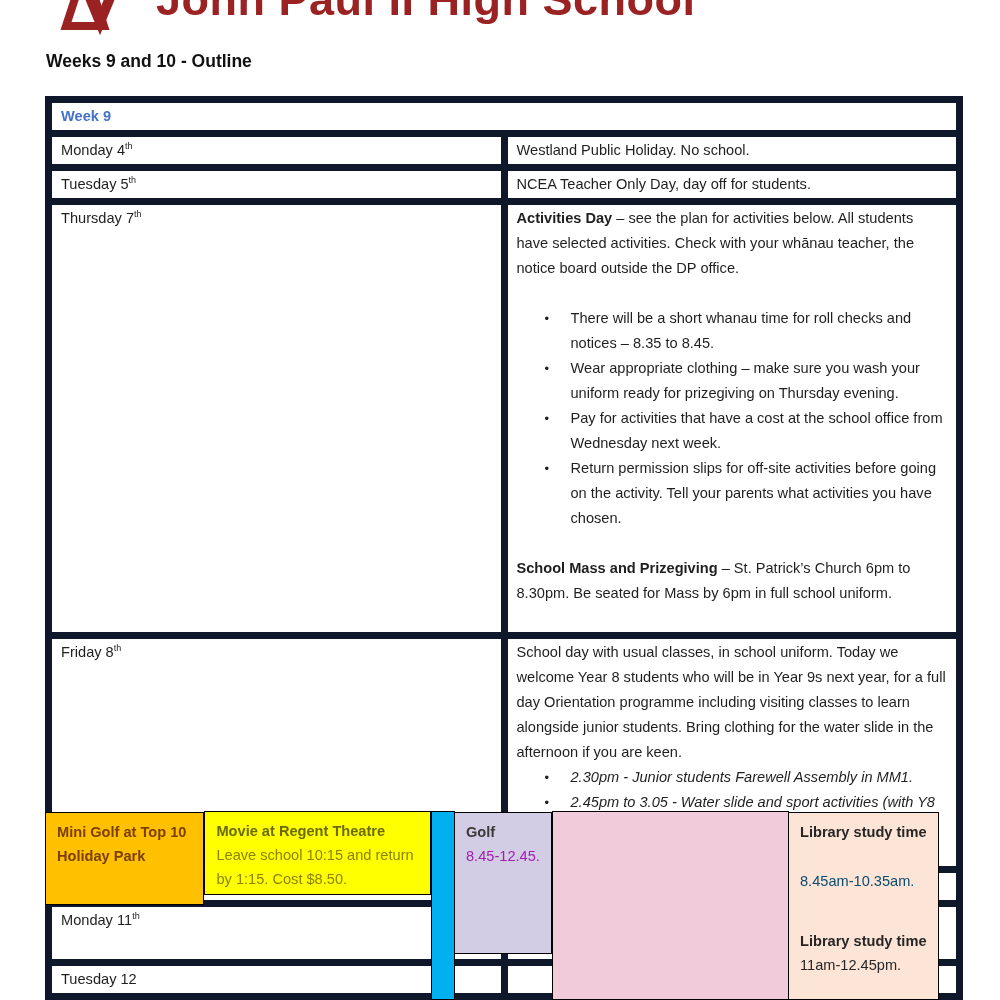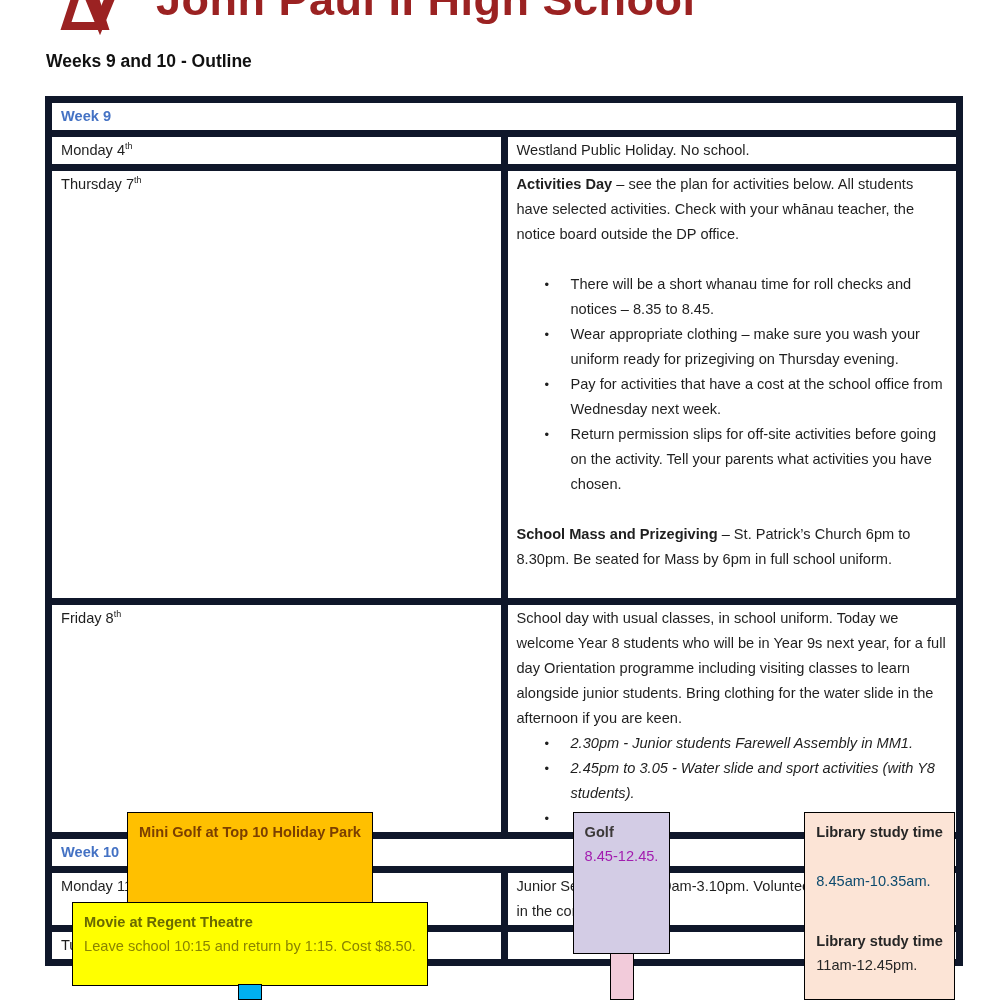--- a/index.html
+++ b/index.html
@@ -51,21 +51,21 @@
 
   .bullet-line { display: flex; }
   .bullet-line .dot { width: 26px; padding-left: 28px; flex: 0 0 54px; font-size: 13px; }
   .bullet-line .btext { flex: 1; }
 
   
   .activities {
     position: absolute; left: 45px; top: 812px;
     display: flex; align-items: stretch;
   }
-  .gcol { display: flex; flex-direction: column; height: 188px; align-items: center; }
+  .gcol { display: flex; flex-direction: row; height: 188px; }
   .gcol-0 { width: 410px; }
   .gcol-1 { width: 335px; margin-left: -1px; }
   .gcol-2 { width: 183px; margin-left: -1px; }
   .gcell { border: 1.5px solid #000; padding: 7px 11px; overflow: hidden; }
   .gcell + .gcell { margin-top: -1.5px; }
   .gcell .gtitle { font-weight: 700; font-size: 14.6px; line-height: 24px; }
   .gcell .gbody  { font-size: 14.6px; line-height: 24px; }
   [data-name="activity-cell-mini-golf"] { height: 93px; }
   [data-name="activity-cell-movie"]     { height: 84px; }
   [data-name="activity-cell-cut-strip-blue"] { flex: 1 1 auto; }
@@ -99,20 +99,26 @@
     <tbody data-name="schedule-table-body">
         <tr data-name="row-week-9">
           <td colspan="2" class="week-cell" data-name="week-header-week-9" style="color: rgb(68, 114, 196);">Week 9</td>
         </tr>
         <tr data-name="row-monday-4th">
           <td class="day-cell" data-name="day-label-monday-4th">Monday 4<sup>th</sup></td>
           <td class="content-cell" data-name="day-content-monday-4th">
             <div class="para" data-name="paragraph"><span>Westland Public Holiday. No school.</span></div>
           </td>
         </tr>
+        <tr data-name="row-tuesday-5th">
+          <td class="day-cell" data-name="day-label-tuesday-5th">Tuesday 5<sup>th</sup></td>
+          <td class="content-cell" data-name="day-content-tuesday-5th">
+            <div class="para" data-name="paragraph"><span>NCEA Teacher Only Day, day off for students.</span></div>
+          </td>
+        </tr>
         <tr data-name="row-thursday-7th">
           <td class="day-cell" data-name="day-label-thursday-7th">Thursday 7<sup>th</sup></td>
           <td class="content-cell" data-name="day-content-thursday-7th">
             <div class="para" data-name="paragraph"><span class="b">Activities Day</span><span> – see the plan for activities below. All students have selected activities. Check with your whānau teacher, the notice board outside the DP office.</span></div>
             <div class="bullets" data-name="bullet-list">
               <div class="bullet-line" data-name="bullet-item">
                 <span class="dot" data-name="bullet-icon">•</span>
                 <span class="btext">There will be a short whanau time for roll checks and notices – 8.35 to 8.45.</span>
               </div>
               <div class="bullet-line" data-name="bullet-item">

